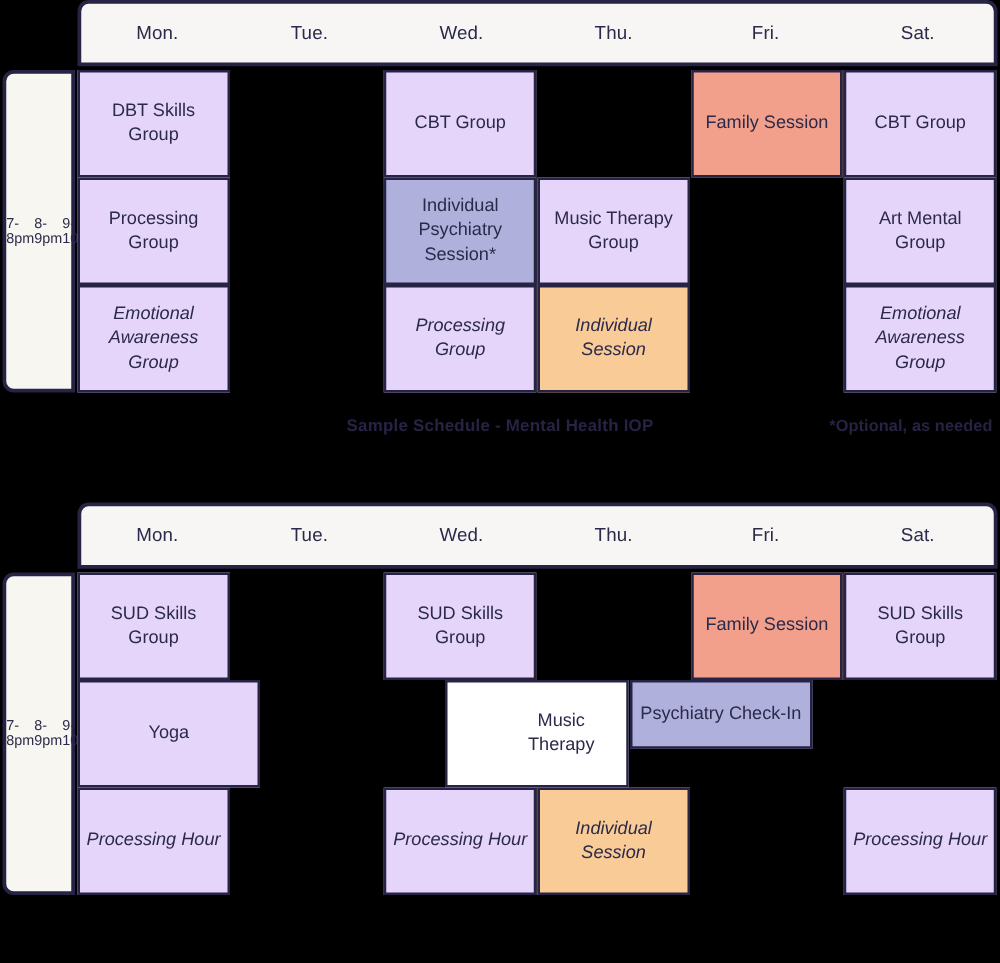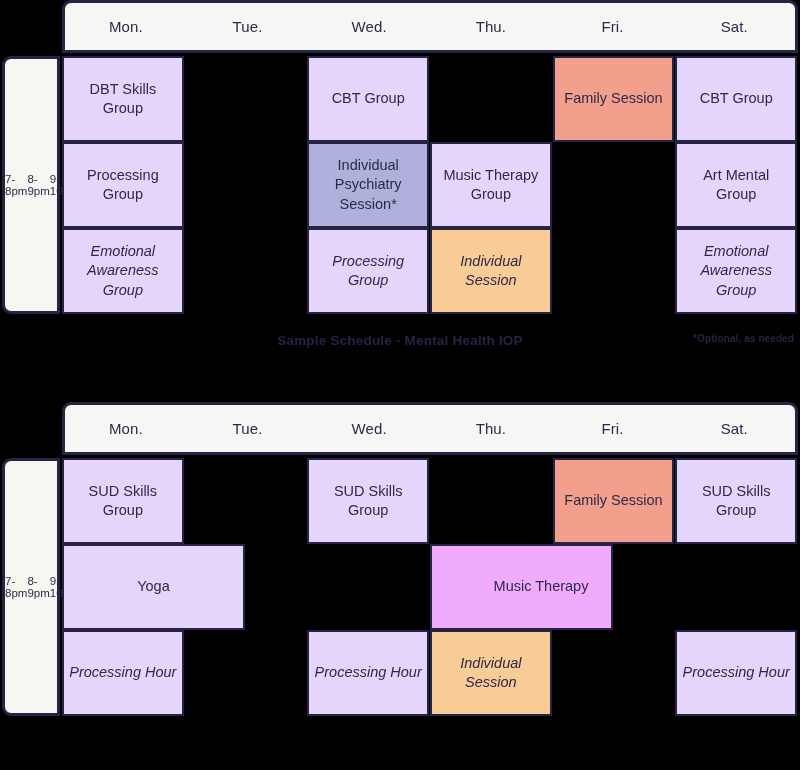--- a/index.html
+++ b/index.html
@@ -127,21 +127,21 @@
     font-weight: bold;
     color: #262344;
     letter-spacing: .2px;
   }
   .caption.cap1 { top: 333px; }
 
   .footnote {
     position: absolute;
     right: 6px;
     top: 333px;
-    font-size: 10px;
+    font-size: 13px;
     font-weight: bold;
     color: #262344;
     letter-spacing: .1px;
   }
 </style>
 </head>
 <body>
 
 <div class="page">
 
@@ -250,21 +250,24 @@
         <div class="slot">
             <div class="chip" style="background: rgb(230, 213, 251);">SUD Skills Group</div>
           </div>
       </div>
       <div class="grid-row r1">
         <div class="slot">
             <div class="chip" style="background: rgb(230, 213, 251); text-align: center;">Yoga</div>
           </div>
         <div class="slot"></div>
         <div class="slot">
-            <div class="chip" style="background: #f0abfc; padding-left: 44px;">Music Therapy</div>
+            <div class="chip" style="background: #ffffff; padding-left: 44px;">Music Therapy</div>
+          </div>
+        <div class="slot">
+            <div class="chip partial" style="background: rgb(175, 176, 220);">Psychiatry Check-In</div>
           </div>
         <div class="slot"></div>
       </div>
       <div class="grid-row r2">
         <div class="slot">
             <div class="chip" style="background: rgb(230, 213, 251);">Processing Hour</div>
           </div>
         <div class="slot"></div>
         <div class="slot">
             <div class="chip" style="background: rgb(230, 213, 251);">Processing Hour</div>

